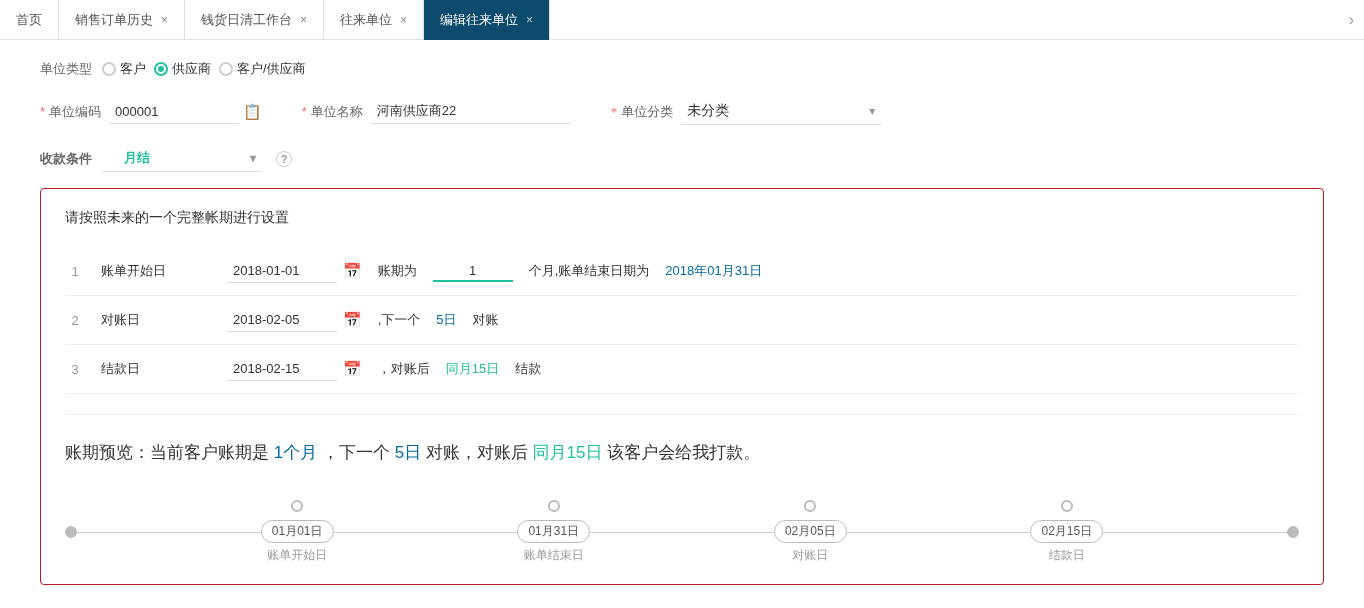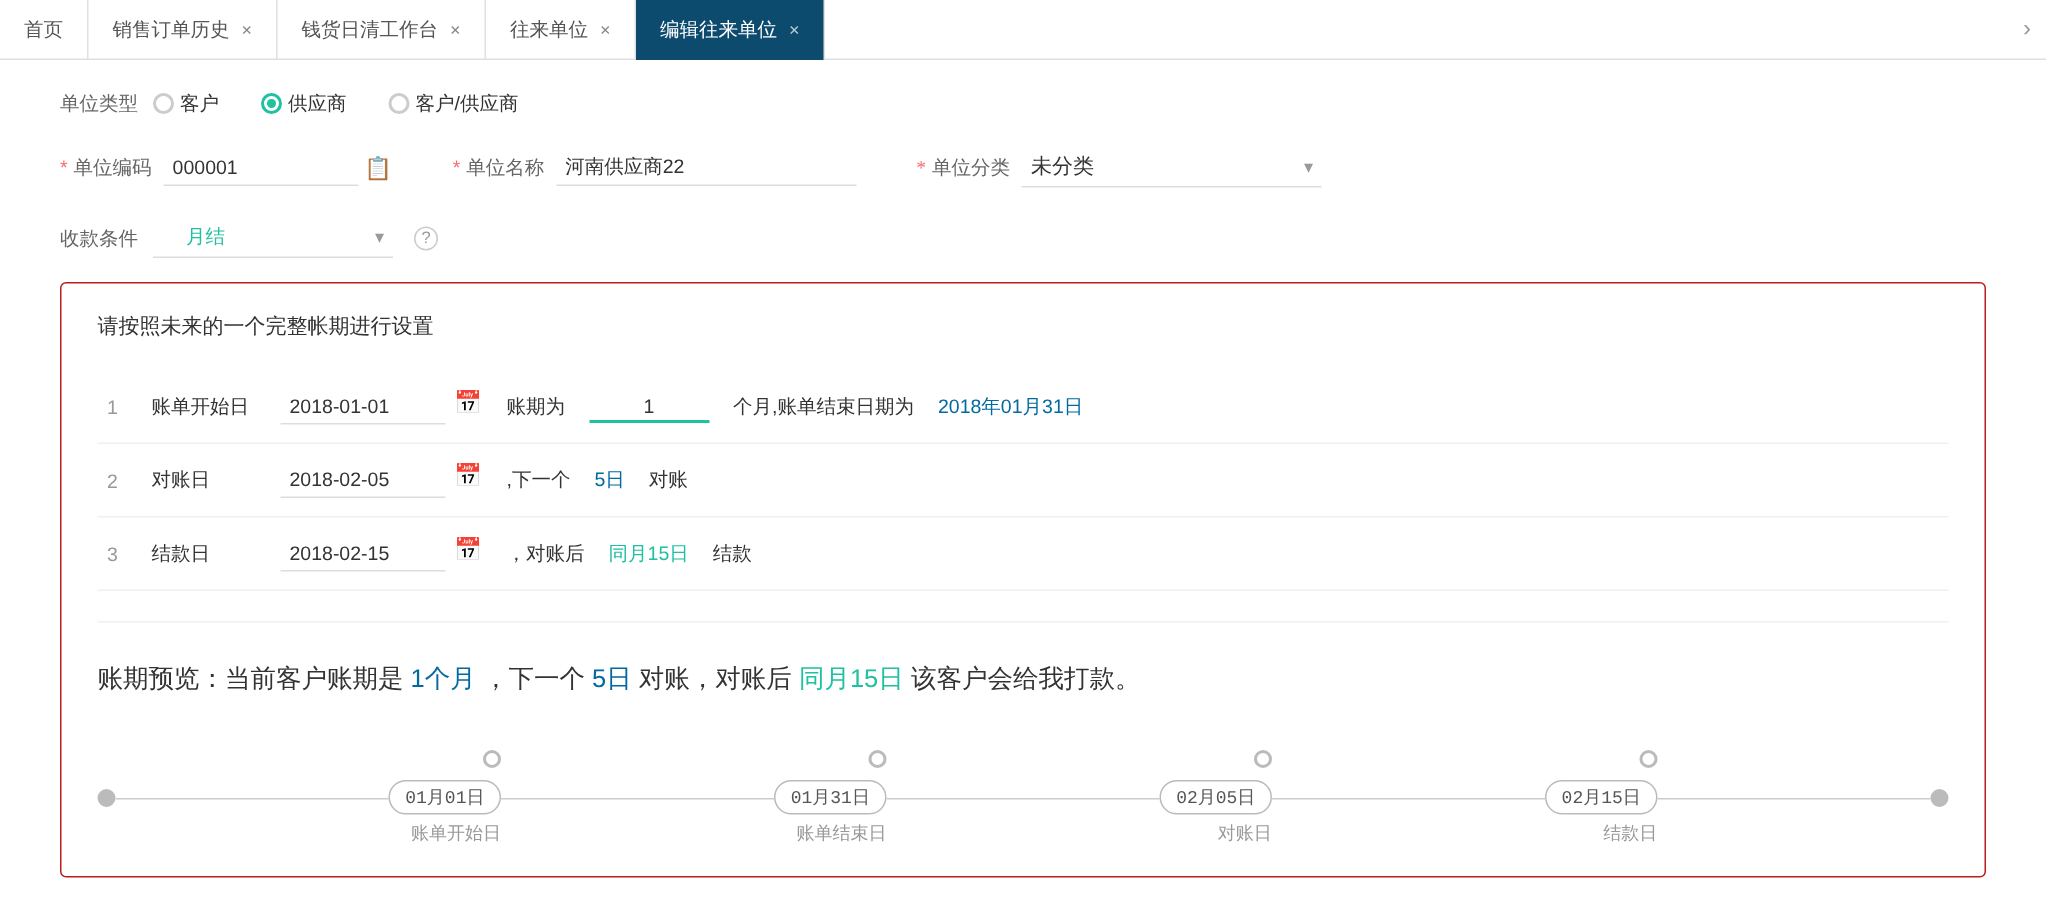--- a/index.html
+++ b/index.html
@@ -35,21 +35,21 @@
       display: flex; align-items: center; margin-bottom: 20px; gap: 10px;
     }
     .form-label {
       color: #666; font-size: 13px; white-space: nowrap;
     }
     .form-label.required::before {
       content: '*'; color: #f56c6c; margin-right: 4px;
     }
 
     
-    .radio-group { display: flex; align-items: center; gap: 28px; }
+    .radio-group { display: flex; align-items: center; gap: 8px; }
     .radio-item { display: flex; align-items: center; gap: 4px; cursor: pointer; font-size: 13px; }
     .radio-circle {
       width: 14px; height: 14px; border-radius: 50%; border: 2px solid #ccc;
       display: flex; align-items: center; justify-content: center;
     }
     .radio-circle.checked {
       border-color: #20c1a0;
     }
     .radio-circle.checked::after {
       content: ''; width: 6px; height: 6px; border-radius: 50%; background: #20c1a0;
@@ -90,39 +90,39 @@
     .section-title { font-size: 14px; color: #333; margin-bottom: 20px; }
 
     
     .setting-row {
       display: flex; align-items: center; padding: 12px 0; border-bottom: 1px solid #f0f0f0;
       gap: 16px;
     }
     .setting-row:last-child { border-bottom: none; }
     .row-num { color: #999; width: 20px; text-align: center; font-size: 13px; }
     .row-field-label { color: #333; font-size: 13px; width: 70px; }
-    .row-input-container { display: flex; align-items: flex-start; gap: 6px; }
+    .row-input-container { display: flex; align-items: center; gap: 6px; margin-left: 40px; }
     .period-input {
       border: none; border-bottom: 2px solid #20c1a0; outline: none; padding: 2px 4px;
       font-size: 13px; color: #333; background: transparent; width: 80px; text-align: center;
     }
     .row-desc { font-size: 13px; color: #333; }
     .highlight-orange { color: #0369a1; }
     .highlight-teal { color: #20c1a0; }
 
     
     .preview-text {
       font-size: 17px; color: #333; padding: 10px 0;
     }
 
     .tl-full {
       display: flex; align-items: center; width: 100%; padding: 16px 0 0 0;
     }
     .tl-node-wrap {
-      display: flex; flex-direction: column; align-items: flex-end; font-family: Liberation Mono, monospace;
+      display: flex; flex-direction: column; align-items: center;
     }
     .tl-dot2 {
       width: 12px; height: 12px; border-radius: 50%; border: 2px solid #bbb; background: #fff;
     }
     .tl-dot2.filled { background: #bbb; }
     .tl-seg { flex: 1; height: 1px; background: #ccc; }
     .tl-date-pill {
       border: 1px solid #bbb; border-radius: 12px; padding: 2px 10px; font-size: 12px;
       color: #555; white-space: nowrap; margin-top: 8px;
     }
@@ -189,21 +189,21 @@
     <div style="display:flex;align-items:center;gap:8px;font-family:Liberation Serif, serif;">
       <span class="form-label required">单位分类</span>
       <div class="category-dropdown">
         <span>未分类</span>
         <span style="flex:1;"></span>
         <span class="dropdown-arrow">▾</span>
       </div>
     </div>
   </div>
 
-  <div class="form-row" style="margin-bottom:16px;">
+  <div class="form-row" style="margin-bottom:16px;font-weight:bold;">
     <span class="form-label">收款条件</span>
     <div class="dropdown-field" style="min-width:160px;">
       <span class="dropdown-value">月结</span>
       <span style="flex:1;"></span>
       <span class="dropdown-arrow">▾</span>
     </div>
     <div class="question-icon">?</div>
   </div>
 
   <div class="section-box">

